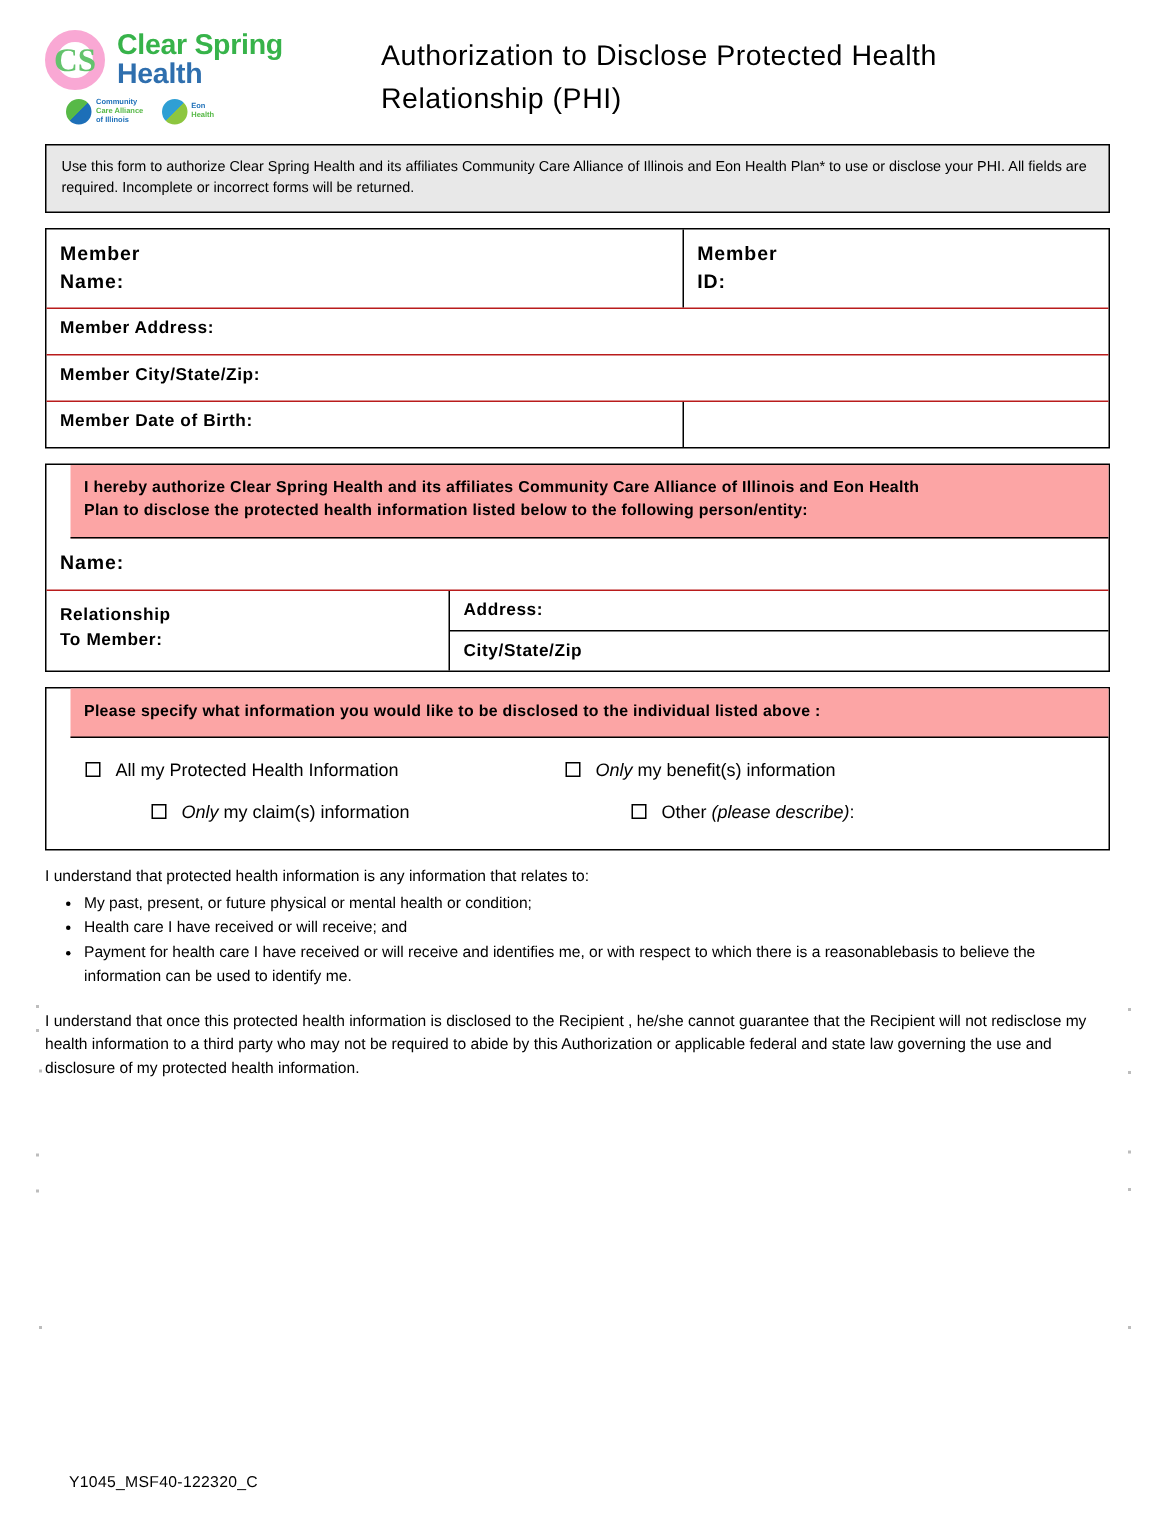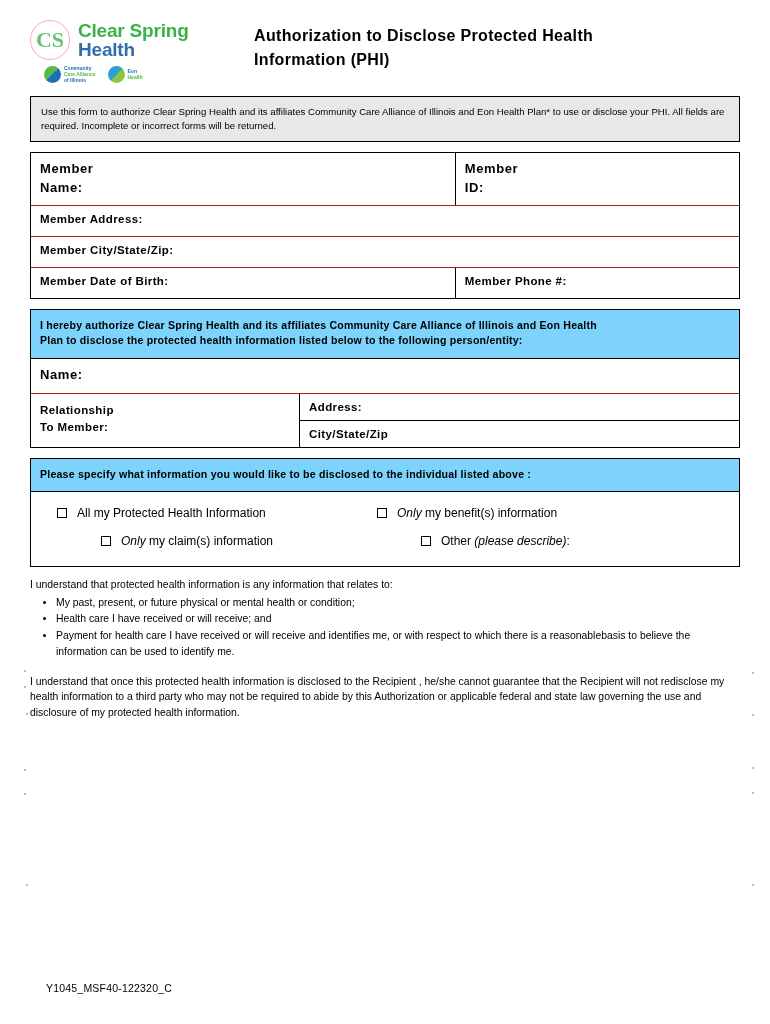--- a/index.html
+++ b/index.html
@@ -30,21 +30,21 @@
     width: 200px;
     padding-top: 6px;
   }
   .cs-logo {
     display: flex;
     align-items: center;
   }
   .cs-mark {
     width: 40px; height: 40px;
     border-radius: 50%;
-    border: 1px solid #f9a8d4;
+    border: 8px solid #f9a8d4;
     color: #64c36d;
     font-size: 22px;
     font-weight: bold;
     display: flex; align-items: center; justify-content: center;
     font-family: "Liberation Serif", serif;
   }
   .cs-words {
     margin-left: 8px;
     line-height: 1.02;
   }
@@ -85,22 +85,22 @@
   }
   .aff-text .a1 { color: #1d6fb8; }
   .aff-text .a2 { color: #57b947; }
 
   .title {
     flex: 1;
     padding-left: 24px;
     padding-top: 10px;
   }
   .title .t-line {
-    font-size: 16px;
-    font-weight: bold;
+    font-size: 19px;
+    font-weight: normal;
     letter-spacing: 0.35px;
     line-height: 1.5;
   }
 
   
   .box {
     border: 1px solid #000;
   }
   .notice {
     background: #e8e8e8;
@@ -121,27 +121,28 @@
   }
   .cell.big { font-size: 13px; letter-spacing: 0.6px; line-height: 1.45; }
   .cell.divider { border-right: 1px solid #000; }
   .c-60 { width: 60%; }
   .c-40 { width: 40%; }
   .c-100 { width: 100%; }
   .h-tall { min-height: 44px; }
   .h-mid { min-height: 30px; }
 
   .band {
-    background: #7dd3fc;
+    background: #fca5a5;
     padding: 8px 9px 9px 9px;
     font-size: 10.6px;
     font-weight: bold;
     line-height: 1.45;
     letter-spacing: 0.2px;
     border-bottom: 1px solid #000;
+    margin-left: 16px;
   }
   .band.single { border-bottom: none; }
 
   .subgrid { display: flex; }
   .subgrid .left {
     width: 38%;
     border-right: 1px solid #000;
     padding: 8px 9px;
     font-size: 11.5px;
     font-weight: bold;
@@ -246,21 +247,21 @@
           <div class="aff-mark eon"></div>
           <div class="aff-text">
             <div class="a1">Eon</div>
             <div class="a2">Health</div>
           </div>
         </div>
       </div>
     </div>
     <div class="title">
       <div class="t-line">Authorization to Disclose Protected Health</div>
-      <div class="t-line">Information (PHI)</div>
+      <div class="t-line">Relationship (PHI)</div>
     </div>
   </div>
 
   <div class="box notice">Use this form to authorize Clear Spring Health and its affiliates Community Care Alliance of Illinois and Eon Health Plan* to use or disclose your PHI. All fields are required.  Incomplete or incorrect forms will be returned.</div>
 
   <div class="box grid-block">
     <div class="row">
       <div class="cell big divider c-60 h-tall">
         <div>Member</div>
         <div>Name:</div>
@@ -271,21 +272,20 @@
       </div>
     </div>
     <div class="row">
       <div class="cell c-100 h-mid">Member Address:</div>
     </div>
     <div class="row">
       <div class="cell c-100 h-mid">Member City/State/Zip:</div>
     </div>
     <div class="row">
       <div class="cell divider c-60 h-mid">Member Date of Birth:</div>
-      <div class="cell c-40 h-mid">Member Phone #:</div>
     </div>
   </div>
 
   <div class="box grid-block">
     <div class="band">
       <div>I hereby authorize Clear Spring Health and its affiliates Community Care Alliance of Illinois and Eon Health</div>
       <div>Plan to disclose the protected health information listed below to the following person/entity:</div>
     </div>
     <div class="row">
       <div class="cell big c-100" style="min-height:34px">Name:</div>

